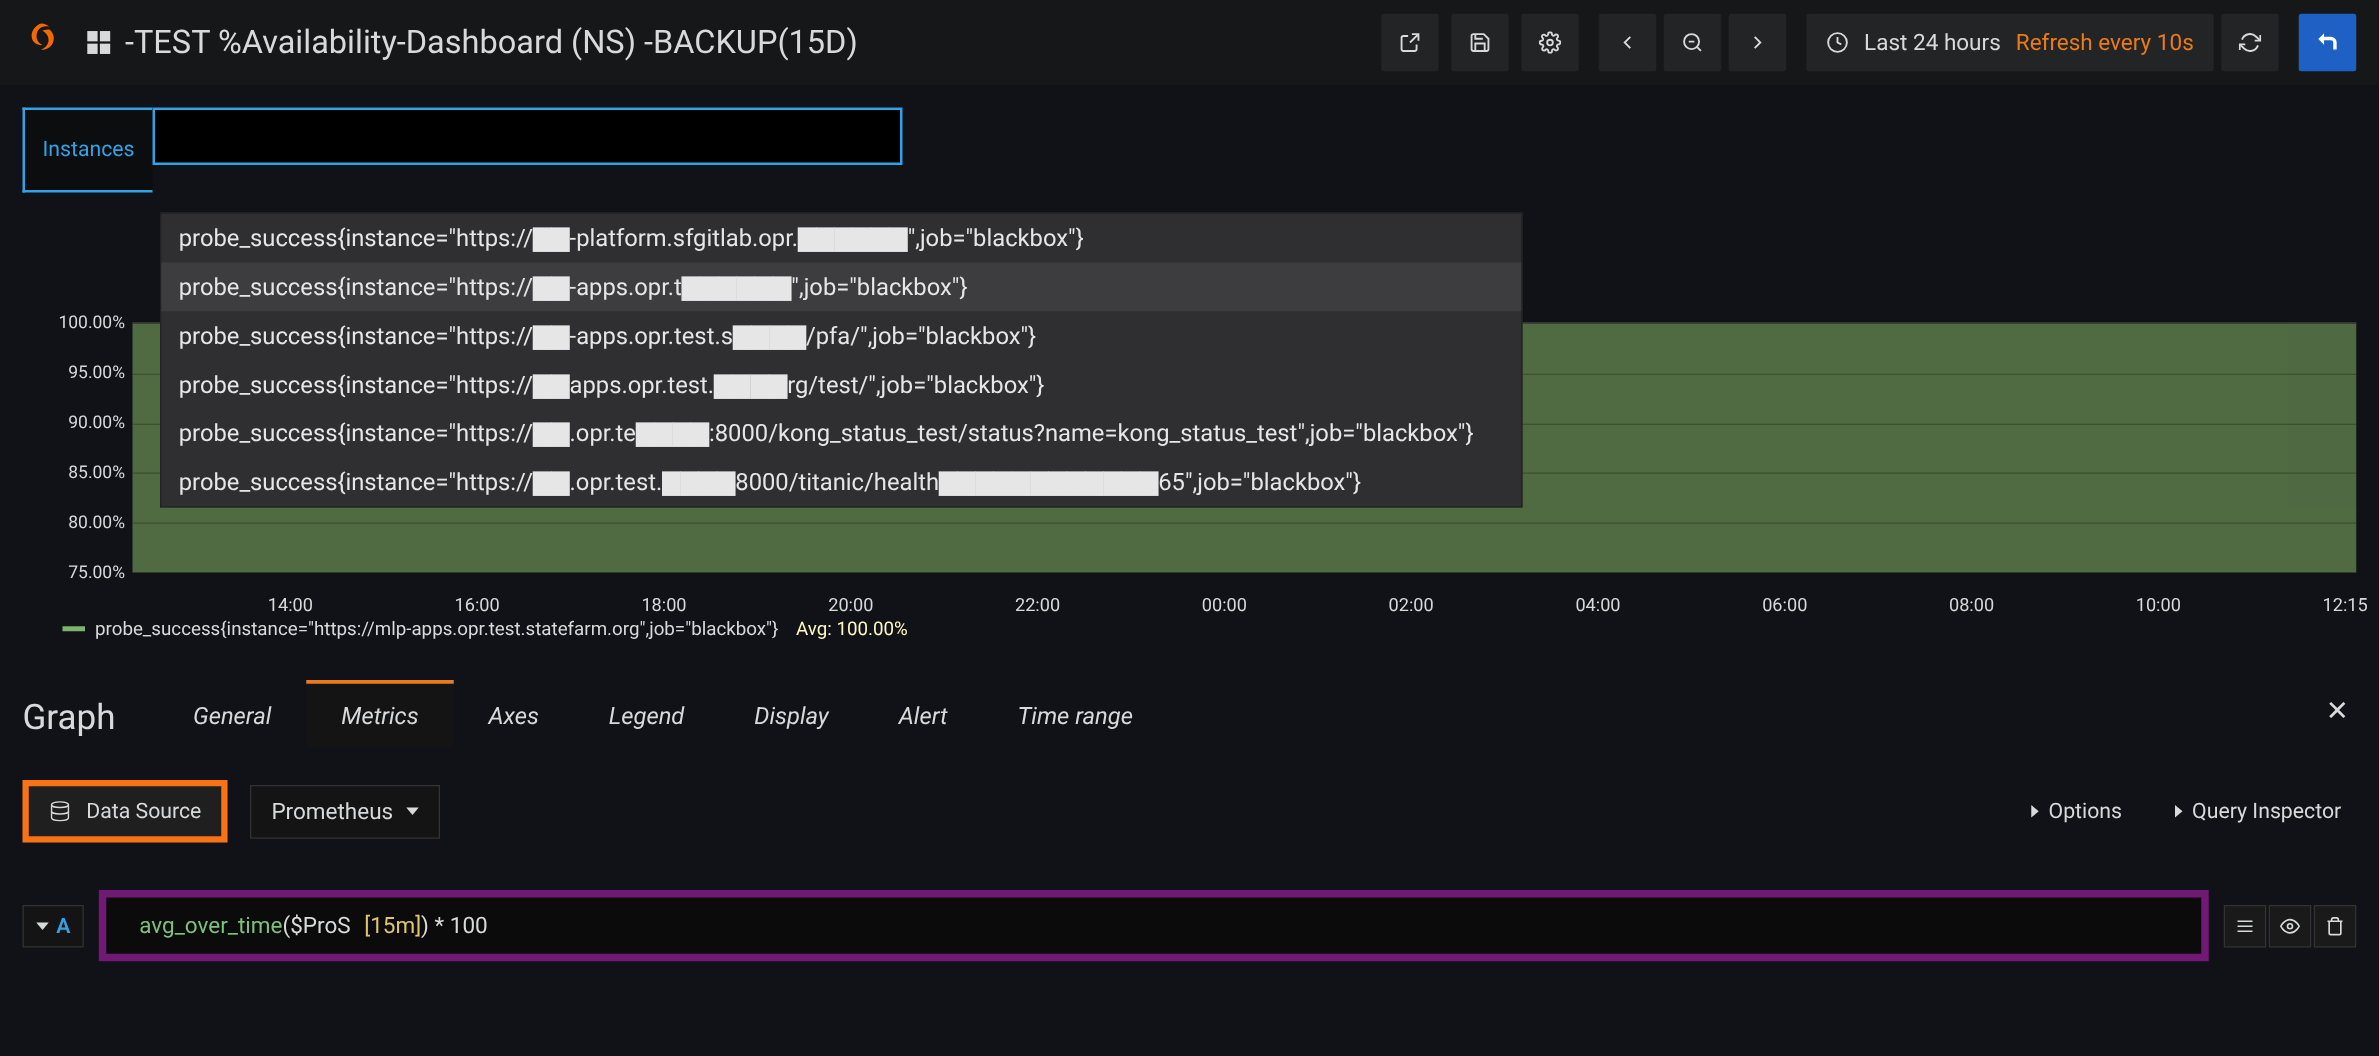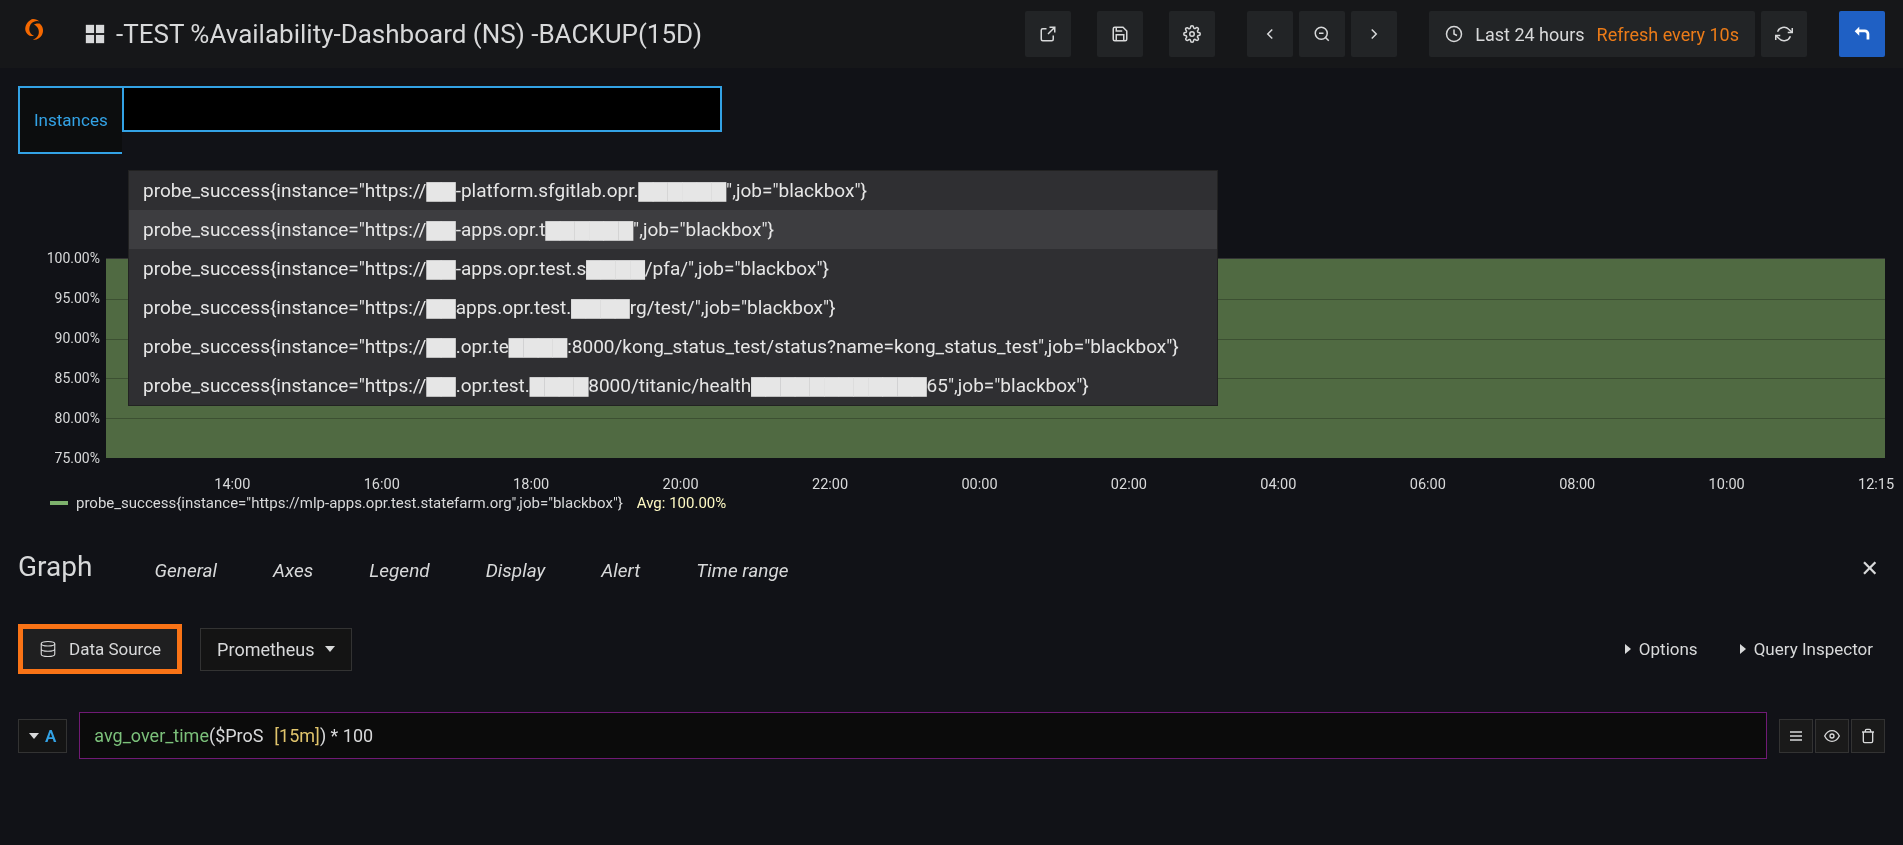--- a/index.html
+++ b/index.html
@@ -1,19 +1,19 @@
 <!DOCTYPE html>
 <html><head>
 <meta charset="utf-8">
 <style>
 * { margin:0; padding:0; box-sizing:border-box; font-family:-apple-system,BlinkMacSystemFont,"Segoe UI",Roboto,Helvetica,Arial,sans-serif; }
 html,body { width:1903px; height:845px; background:#111217; color:#d8d9da; overflow:hidden; }
 
 
-.topbar { height:68px; background:#161719; display:flex; align-items:center; padding:0 18px; gap:26px; }
+.topbar { height:68px; background:#161719; display:flex; align-items:center; padding:0 18px; gap:10px; }
 .logo { width:30px; height:30px; }
 .dash-btn { display:flex; align-items:center; gap:10px; padding:6px 10px; }
 .dash-icon { width:22px; height:22px; fill:#d8d9da; }
 .dash-title { font-size:26px; color:#d8d9da; font-weight:400;}
 .spacer { flex:1; }
 .icon-btn { width:46px; height:46px; background:#222426; display:flex; align-items:center; justify-content:center; border-radius:2px; cursor:pointer; }
 .icon-btn svg { width:18px; height:18px; stroke:#d8d9da; fill:none; stroke-width:2; }
 .nav-group { display:flex; gap:6px; margin-left:6px; }
 .time-group { display:flex; align-items:center; gap:6px; margin-left:6px; }
 .time-pick { height:46px; background:#222426; display:flex; align-items:center; gap:12px; padding:0 16px; font-size:18px; border-radius:2px; cursor:pointer; }
@@ -38,21 +38,21 @@
 .y-axis div { position:absolute; right:6px; font-size:14px; color:#d8d9da; transform:translateY(-50%); }
 .plot { position:absolute; left:88px; right:0; top:0; height:200px; background:#5b7a4a; opacity:.85; border-top:1px solid #3a3a3a; }
 .plot .grid-h { position:absolute; left:0; right:0; border-top:1px solid rgba(0,0,0,.25); }
 .x-axis { position:absolute; left:88px; right:0; top:204px; height:20px; }
 .x-axis div { position:absolute; font-size:14.5px; color:#d8d9da; transform:translateX(-50%);margin-top:14px; }
 .legend-row { position:absolute; left:32px; top:236px; font-size:15px; color:#d8d9da; display:flex; align-items:center; gap:8px; }
 .legend-row .swatch { width:18px; height:4px; background:#7eb26d; }
 .legend-row .avg { margin-left:6px; color:#fef9c3; }
 
 
-.editor-bar { margin-top:18px; display:flex; align-items:center; padding:0 18px; height:56px; border-bottom:0; position:relative; }
+.editor-bar { margin-top:18px; display:flex; align-items:flex-end; padding:0 18px; height:56px; border-bottom:0; position:relative; }
 .graph-lbl { font-size:28px; color:#d8d9da; margin-right:34px; padding-bottom:8px; }
 .etab { font-size:19px; color:#d8d9da; padding:14px 28px; cursor:pointer;font-style:italic; }
 .etab.active { background:#141414; border-top:3px solid #eb7b18; position:relative; }
 .close-x { position:absolute; right:24px; top:14px; font-size:22px; cursor:pointer; }
 
 
 .ds-row { margin:26px 18px 0 18px; display:flex; align-items:center; gap:18px; }
 .ds-badge { display:flex; align-items:center; gap:12px; background:#1f1f20; border:5px solid #f97316; padding:10px 16px; }
 .ds-badge svg { width:18px; height:18px; stroke:#d8d9da; fill:none; stroke-width:1.5; }
 .ds-badge-text { font-size:17px; }
@@ -60,21 +60,21 @@
 .ds-select .caret { width:0; height:0; border-left:5px solid transparent; border-right:5px solid transparent; border-top:6px solid #d8d9da; }
 .ds-spacer { flex:1; }
 .ds-link { display:flex; align-items:center; gap:8px; font-size:17px; cursor:pointer; padding:8px 12px; }
 .ds-link .tri { width:0; height:0; border-top:5px solid transparent; border-bottom:5px solid transparent; border-left:6px solid #d8d9da; }
 
 
 .query-row { margin:38px 18px 0 18px; display:flex; align-items:center; gap:12px; }
 .q-toggle { background:#141414; border:1px solid #333; padding:6px 10px; display:flex; align-items:center; gap:6px; cursor:pointer; }
 .q-toggle .caret { width:0; height:0; border-left:5px solid transparent; border-right:5px solid transparent; border-top:6px solid #d8d9da; }
 .q-toggle .qA { color:#33a2e5; font-weight:600; font-size:17px; }
-.q-input { flex:1; background:#0b0b0b; border:1px solid #701a75; padding:12px 14px; font-family:Menlo,Consolas,monospace; font-size:18px; color:#d8d9da; }
+.q-input { flex:1; background:#0b0b0b; border:6px solid #701a75; padding:12px 26px; font-family:Menlo,Consolas,monospace; font-size:18px; color:#d8d9da; }
 .q-input .fn { color:#7cc17b; }
 .q-input .paren { color:#d8d9da; }
 .q-input .var { color:#d8d9da; }
 .q-input .br { color:#e0c46c; }
 .q-input .op { color:#d8d9da; }
 .q-icons { display:flex; gap:2px; }
 .q-icons .qi { width:34px; height:34px; background:#1a1a1a; border:1px solid #333; display:flex; align-items:center; justify-content:center; cursor:pointer; }
 .q-icons .qi svg { width:16px; height:16px; stroke:#d8d9da; fill:none; stroke-width:2; }
 </style>
 </head>
@@ -200,20 +200,21 @@
   <div class="legend-row">
     <span class="swatch"></span>
     <span>probe_success{instance="https://mlp-apps.opr.test.statefarm.org",job="blackbox"}</span>
     <span class="avg">Avg: 100.00%</span>
   </div>
 </div>
 
 <div class="editor-bar">
   <div class="graph-lbl">Graph</div>
   <div class="etab">General</div>
+  <div class="etab active">Metrics</div>
   <div class="etab">Axes</div>
   <div class="etab">Legend</div>
   <div class="etab">Display</div>
   <div class="etab">Alert</div>
   <div class="etab">Time range</div>
   <div class="close-x">✕</div>
 </div>
 
 <div class="ds-row">
   <div class="ds-badge">

